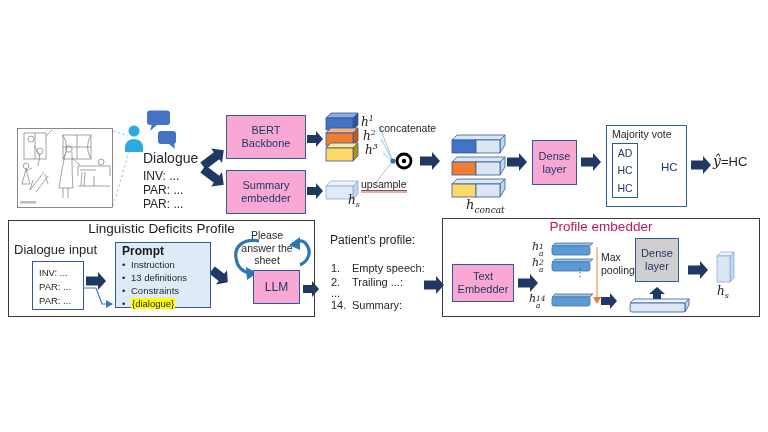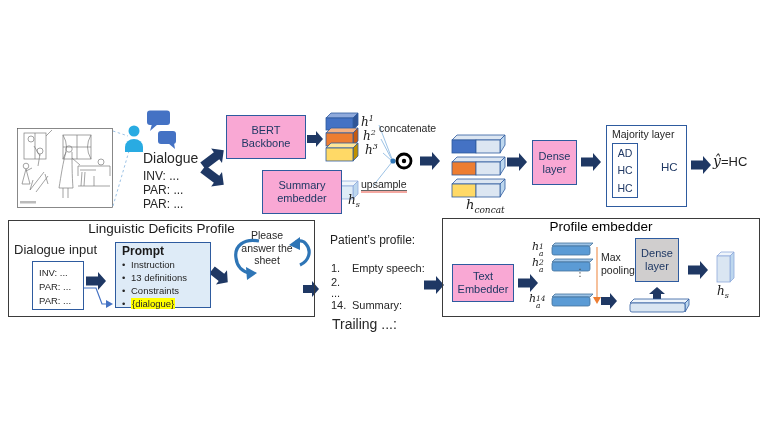--- a/index.html
+++ b/index.html
@@ -178,36 +178,36 @@
     </g>
   </svg>
 
   <div class="txt" style="left:143px;top:150px;font-size:14px;">Dialogue</div>
   <div class="txt" style="left:143px;top:169px;font-size:12px;">INV: ...</div>
   <div class="txt" style="left:143px;top:183px;font-size:12px;">PAR: ...</div>
   <div class="txt" style="left:143px;top:197px;font-size:12px;">PAR: ...</div>
 
   <div class="node pre" style="left:226px;top:115px;width:80px;height:44px;">BERT
 Backbone</div>
-  <div class="node pre" style="left:226px;top:170px;width:80px;height:44px;margin-left:36px;">Summary
+  <div class="node pre" style="left:226px;top:170px;width:80px;height:44px;">Summary
 embedder</div>
 
   <span class="abs math" style="left:361px;top:114px;font-size:12px;"><i>h</i><sup>1</sup></span>
   <span class="abs math" style="left:363px;top:128px;font-size:12px;"><i>h</i><sup>2</sup></span>
   <span class="abs math" style="left:365px;top:142px;font-size:12px;"><i>h</i><sup>3</sup></span>
   <div class="txt" style="left:379px;top:122px;font-size:10.5px;text-align:center;">concatenate</div>
   <div class="txt us" style="left:361px;top:178px;font-size:10.5px;">upsample</div>
   <span class="abs math" style="left:348px;top:193px;font-size:12px;"><i>h</i><sub>s</sub></span>
   <span class="abs math" style="left:466px;top:197px;font-size:13px;"><i>h</i><sub style="font-size:9px;">concat</sub></span>
 
   <div class="node pre" style="left:532px;top:140px;width:45px;height:45px;">Dense
 layer</div>
 
   <div class="abs" style="left:606px;top:125px;width:81px;height:82px;border:1.6px solid #2e5b9f;background:#fff;box-sizing:border-box;">
-    <div style="position:absolute;left:5px;top:2px;font-size:10.5px;color:#262626;">Majority layer</div>
+    <div style="position:absolute;left:5px;top:2px;font-size:10.5px;color:#262626;">Majority vote</div>
     <div style="position:absolute;left:5px;top:17px;width:26px;height:55px;border:1.2px solid #2e5b9f;display:flex;flex-direction:column;justify-content:space-around;align-items:center;box-sizing:border-box;">
       <div style="font-size:10.5px;color:#1f3864;">AD</div>
       <div style="font-size:10.5px;color:#1f3864;">HC</div>
       <div style="font-size:10.5px;color:#1f3864;">HC</div>
     </div>
     <div style="position:absolute;left:54px;top:35px;font-size:11.5px;color:#1f3864;">HC</div>
   </div>
 
   <span class="abs math" style="left:713px;top:153px;font-size:14px;"><i>ŷ</i><span style="font-style:normal;font-family:'Liberation Sans',sans-serif;font-size:13px;color:#1f1f1f;">=HC</span></span>
 
@@ -223,32 +223,33 @@
 
   <div class="abs" style="left:115px;top:242px;width:96px;height:66px;border:1.4px solid #2e5b9f;background:#deebf7;box-sizing:border-box;padding:1px 0 0 6px;">
     <div style="font-size:12px;font-weight:bold;color:#1a1a1a;">Prompt</div>
     <div class="bul" style="position:static;"><span class="b">•</span><span>Instruction</span></div>
     <div class="bul" style="position:static;"><span class="b">•</span><span>13 definitions</span></div>
     <div class="bul" style="position:static;"><span class="b">•</span><span>Constraints</span></div>
     <div class="bul" style="position:static;"><span class="b">•</span><span class="hl">{dialogue}</span></div>
   </div>
 
   <div class="txt pre" style="left:238px;top:229px;width:58px;text-align:center;font-size:10.5px;line-height:12.5px;">Please answer the sheet</div>
+  <div class="node" style="left:253px;top:270px;width:47px;height:34px;font-size:12px;">LLM</div>
 
   <div class="txt" style="left:330px;top:233px;font-size:12px;color:#1f1f1f;">Patient’s profile:</div>
   <div class="txt" style="left:331px;top:262px;font-size:11px;">1.</div>
   <div class="txt" style="left:352px;top:262px;font-size:11px;">Empty speech:</div>
   <div class="txt" style="left:331px;top:276px;font-size:11px;">2.</div>
-  <div class="txt" style="left:332px;top:276px;font-size:14px;margin-top:40px;">Trailing ...:</div>
+  <div class="txt" style="left:352px;top:276px;font-size:11px;">Trailing ...:</div>
   <div class="txt" style="left:331px;top:287px;font-size:11px;">...</div>
   <div class="txt" style="left:331px;top:299px;font-size:11px;">14.</div>
   <div class="txt" style="left:352px;top:299px;font-size:11px;">Summary:</div>
 
   <div class="sect" style="left:442px;top:218px;width:318px;height:99px;"></div>
-  <div class="txt" style="left:442px;top:219px;width:318px;text-align:center;font-size:13.5px;color:#000000;">Profile embedder</div>
+  <div class="txt" style="left:442px;top:219px;width:318px;text-align:center;font-size:13.5px;color:#be185d;">Profile embedder</div>
 
   <div class="node pre" style="left:452px;top:264px;width:62px;height:38px;">Text
 Embedder</div>
 
   <span class="abs math" style="left:532px;top:240px;font-size:11px;"><i>h</i><span class="stack">
         <sup style="font-size:7.5px;">1</sup>
         <sub style="font-size:7.5px;">a</sub>
       </span></span>
   <span class="abs math" style="left:532px;top:256px;font-size:11px;"><i>h</i><span class="stack">
         <sup style="font-size:7.5px;">2</sup>

